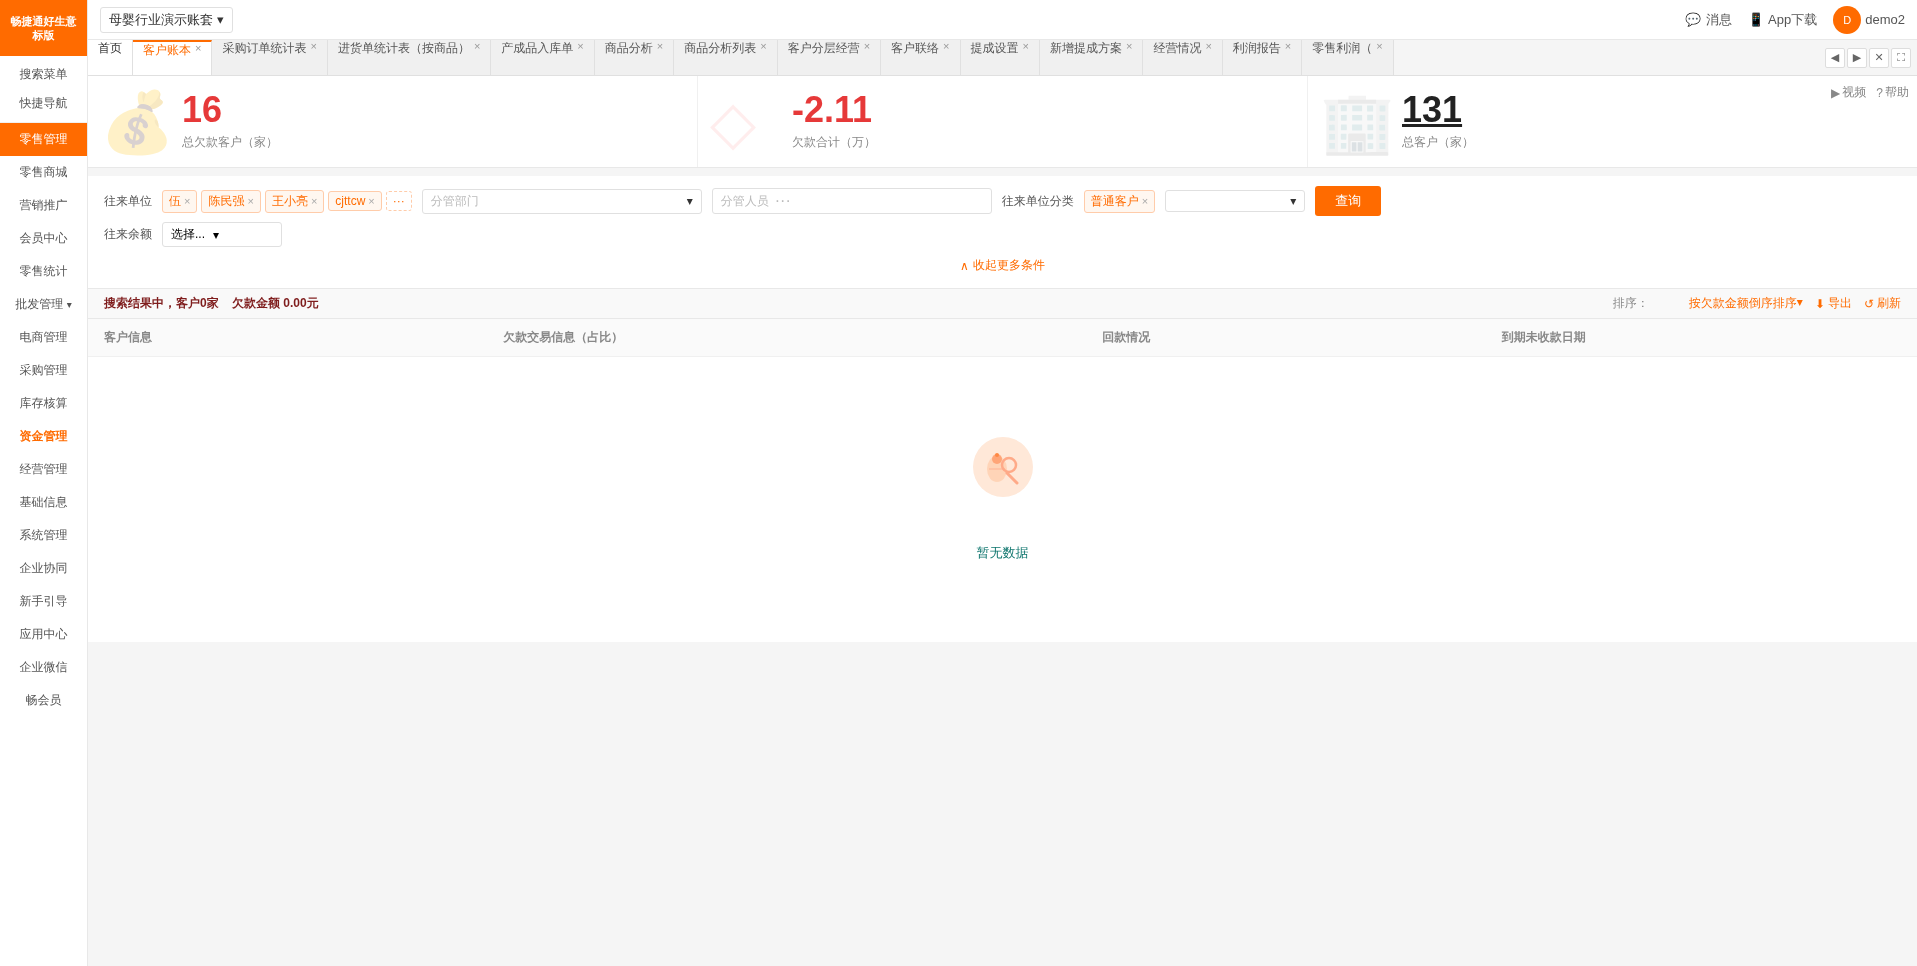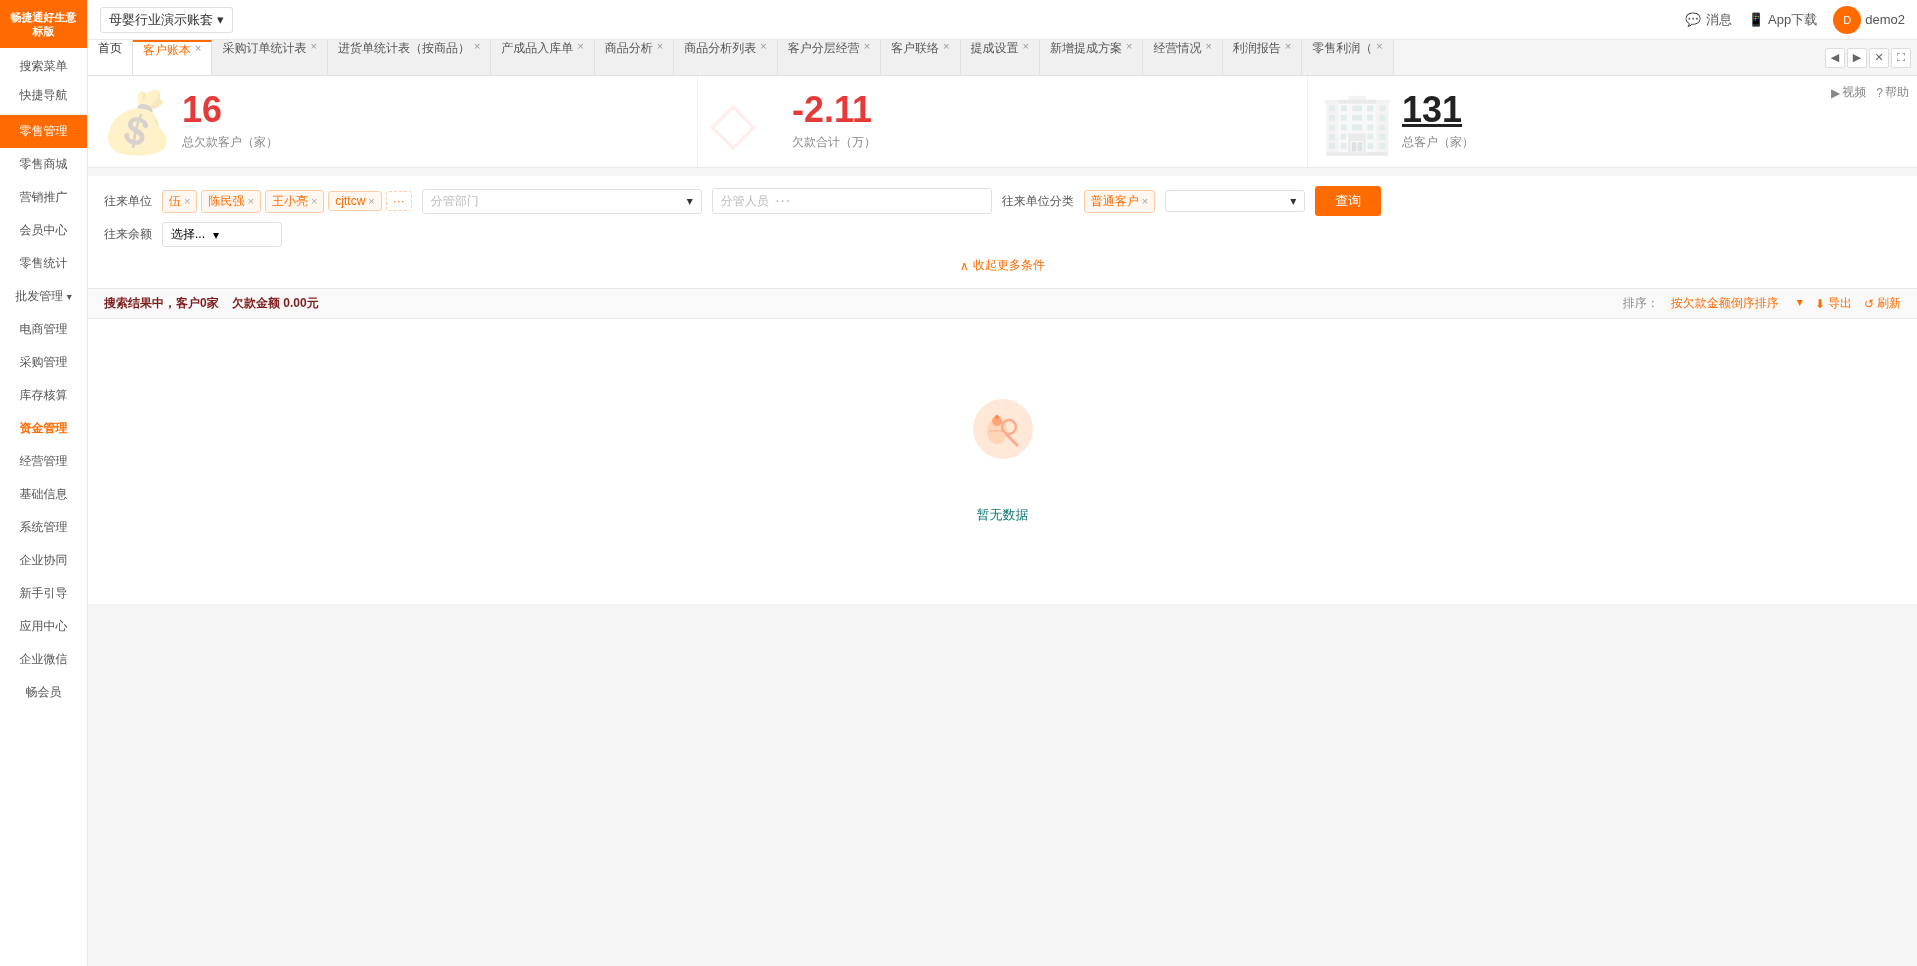--- a/index.html
+++ b/index.html
@@ -1,20 +1,20 @@
 <!DOCTYPE html>
 <html><head>
   <meta charset="utf-8">
   <style>
     * { box-sizing: border-box; margin: 0; padding: 0; }
     body { font-family: 'Microsoft YaHei', Arial, sans-serif; font-size: 13px; background: #f5f5f5; display: flex; height: 100vh; overflow: hidden; }
 
     
     .sidebar { width: 88px; background: #fff; display: flex; flex-direction: column; border-right: 1px solid #e8e8e8; flex-shrink: 0; }
-    .sidebar-logo { background: #ff6b00; padding: 10px; display: flex; flex-direction: column; align-items: center; justify-content: center; height: 48px; }
+    .sidebar-logo { background: #ff6b00; padding: 10px; display: flex; flex-direction: column; align-items: center; justify-content: center; height: 56px; }
     .sidebar-logo-text { color: #fff; font-size: 11px; font-weight: bold; text-align: center; line-height: 1.3; }
     .sidebar-nav { padding: 4px 0; border-bottom: 1px solid #f0f0f0; }
     .sidebar-nav-item { padding: 6px 4px; text-align: center; font-size: 12px; color: #555; cursor: pointer; }
     .sidebar-section { flex: 1; overflow-y: auto; }
     .sidebar-item { padding: 8px 4px; text-align: center; font-size: 12px; color: #555; cursor: pointer; position: relative; }
     .sidebar-item.active { color: #fff; background: #ff6b00; }
     .sidebar-item.active-sub { color: #ff6b00; font-weight: bold; }
     .sidebar-item .arrow { font-size: 10px; }
 
     
@@ -65,21 +65,21 @@
     .filter-select-unit { border: 1px solid #e0e0e0; border-radius: 3px; padding: 3px 8px; font-size: 12px; display: flex; align-items: center; gap: 8px; cursor: pointer; background: #fff; min-width: 120px; }
     .collapse-btn { display: flex; align-items: center; gap: 4px; color: #ff6b00; cursor: pointer; font-size: 12px; justify-content: center; padding: 4px; }
     .query-btn { background: #ff6b00; color: #fff; border: none; border-radius: 3px; padding: 6px 20px; font-size: 13px; cursor: pointer; white-space: nowrap; }
 
     
     .result-bar { background: #f9f9f9; padding: 6px 16px; display: flex; align-items: center; justify-content: space-between; border-bottom: 1px solid #e8e8e8; }
     .result-info { font-size: 12px; color: #555; }
     .result-info span { color: #7f1d1d; font-weight: bold; }
     .result-actions { display: flex; align-items: center; gap: 12px; font-size: 12px; color: #555; }
     .result-actions .sort-label { color: #888; }
-    .result-actions .sort-value { color: #ff6b00; cursor: pointer; display: flex; align-items: flex-start; gap: 18px; }
+    .result-actions .sort-value { color: #ff6b00; cursor: pointer; display: flex; align-items: flex-start; gap: 0; margin-left: 28px; }
     .result-actions .action-btn { display: flex; align-items: center; gap: 3px; cursor: pointer; color: #ff6b00; }
 
     
     .table-area { background: #fff; margin: 0; }
     .table-header { display: flex; align-items: center; padding: 10px 16px; border-bottom: 1px solid #f0f0f0; background: #fafafa; }
     .table-col { font-size: 12px; color: #888; font-weight: bold; }
     .table-col-1 { flex: 2; }
     .table-col-2 { flex: 3; }
     .table-col-3 { flex: 2; }
     .table-col-4 { flex: 2; }
@@ -324,20 +324,26 @@
           <span>导出</span>
         </span>
         <span class="action-btn">
           <span>↺</span>
           <span>刷新</span>
         </span>
       </div>
     </div>
 
     <div class="table-area">
+      <div class="table-header">
+        <div class="table-col table-col-1">客户信息</div>
+        <div class="table-col table-col-2">欠款交易信息（占比）</div>
+        <div class="table-col table-col-3">回款情况</div>
+        <div class="table-col table-col-4">到期未收款日期</div>
+      </div>
 
       <div class="empty-state">
         <div class="empty-icon">
           <div class="empty-icon-circle">
 
             <svg width="44" height="44" viewBox="0 0 44 44" fill="none" xmlns="http://www.w3.org/2000/svg">
               <ellipse cx="16" cy="24" rx="10" ry="13" fill="#ffccaa" opacity="0.7"></ellipse>
               <circle cx="16" cy="14" r="5" fill="#ff9966" opacity="0.8"></circle>
               <circle cx="16" cy="10" r="2" fill="#ff8844"></circle>
               <path d="M26 28 L36 38" stroke="#ffaa88" stroke-width="3" stroke-linecap="round"></path>

